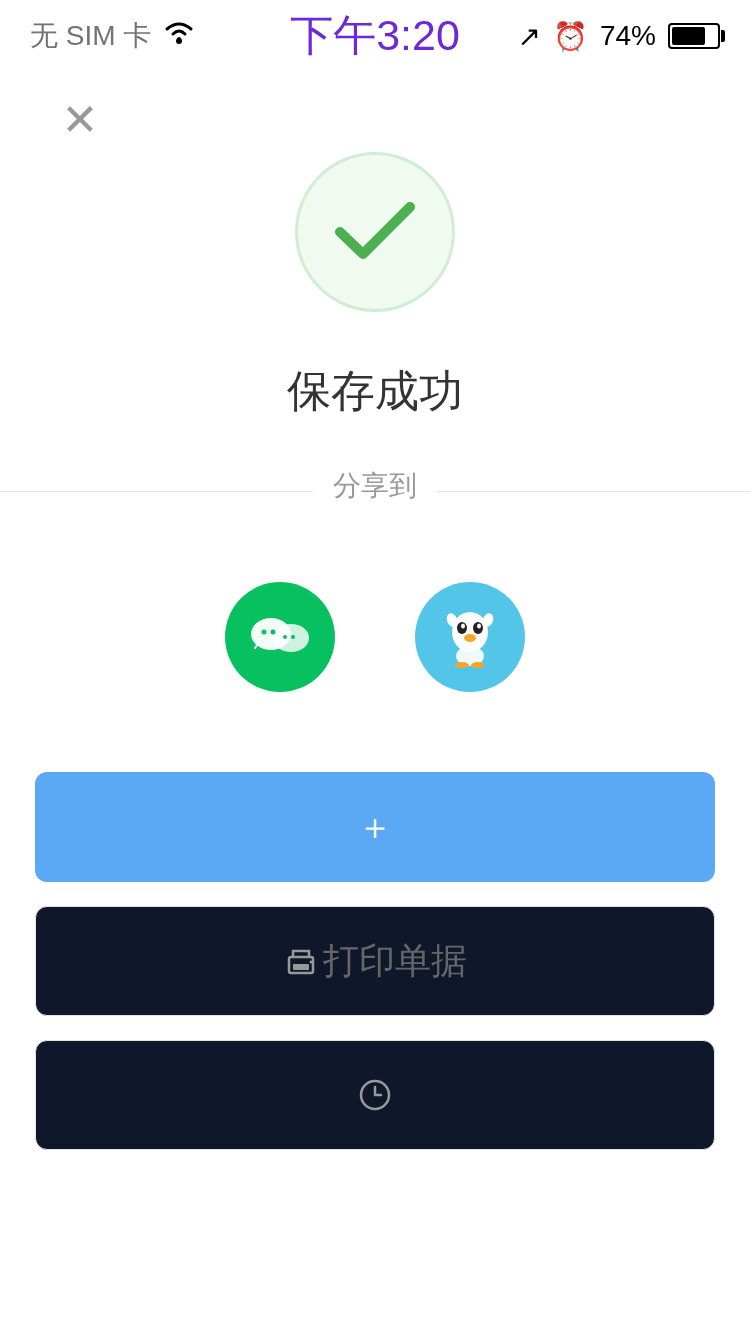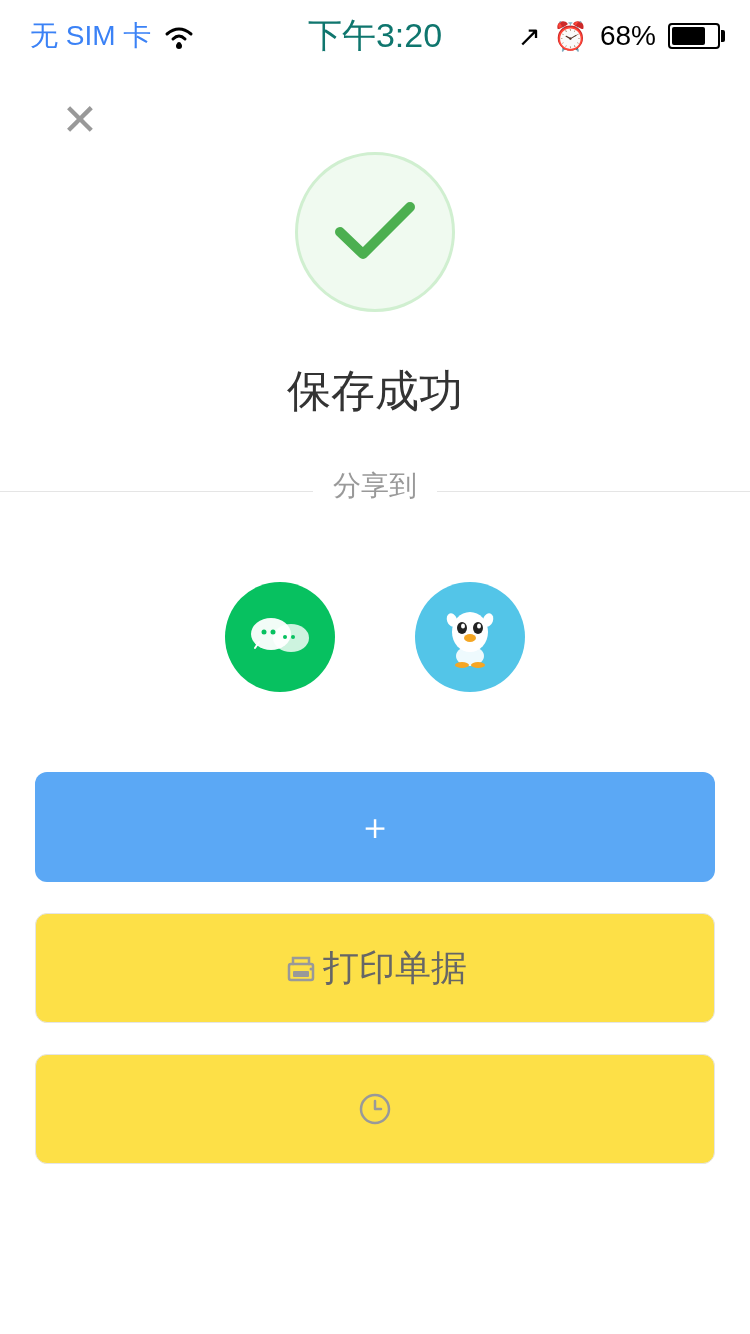--- a/index.html
+++ b/index.html
@@ -23,31 +23,30 @@
       height: 72px;
       display: flex;
       align-items: center;
       justify-content: space-between;
       padding: 0 30px;
       background: #ffffff;
     }
 
     .status-left {
       display: flex;
-      align-items: center;
       gap: 10px;
       font-size: 28px;
-      color: #3b82f6;
+      color: #737373;
       font-weight: 400;
     }
 
     .status-center {
-      font-size: 34px;
+      font-size: 43px;
       font-weight: 500;
-      color: #0f766e;
+      color: #6d28d9;
       position: absolute;
       left: 50%;
       transform: translateX(-50%);
     }
 
     .status-right {
       display: flex;
       align-items: center;
       gap: 12px;
       font-size: 28px;
@@ -213,51 +212,50 @@
       cursor: pointer;
       display: flex;
       align-items: center;
       justify-content: center;
       gap: 16px;
     }
 
     .btn-secondary {
       width: 100%;
       height: 110px;
-      background: #fde047;
+      background: #0f172a;
       border: 1px solid #e5e5e5;
       border-radius: 12px;
       font-size: 36px;
       color: #666;
       cursor: pointer;
       display: flex;
       align-items: center;
       justify-content: center;
       gap: 4px;
-      margin-top: 7px;
     }
   </style>
 </head>
 <body>
 
 <div class="status-bar">
   <div class="status-left">
     <span>无 SIM 卡</span>
     <svg width="36" height="28" viewBox="0 0 36 28">
       <path d="M18 22 L18 22" stroke="#000" stroke-width="4" stroke-linecap="round"></path>
       <path d="M12 17 Q18 11 24 17" stroke="#000" stroke-width="3" fill="none" stroke-linecap="round"></path>
       <path d="M6 12 Q18 2 30 12" stroke="#000" stroke-width="3" fill="none" stroke-linecap="round"></path>
       <circle cx="18" cy="24" r="3" fill="#000"></circle>
     </svg>
   </div>
   <div class="status-center">下午3:20</div>
   <div class="status-right">
     <span>↗</span>
     <span>⏰</span>
-    <span>68%</span>
+    <span>74%</span>
     <div class="battery-icon">
       <div class="battery-fill"></div>
     </div>
   </div>
 </div>
 
 <div class="close-button">
   <span class="close-x">✕</span>
 </div>
 

